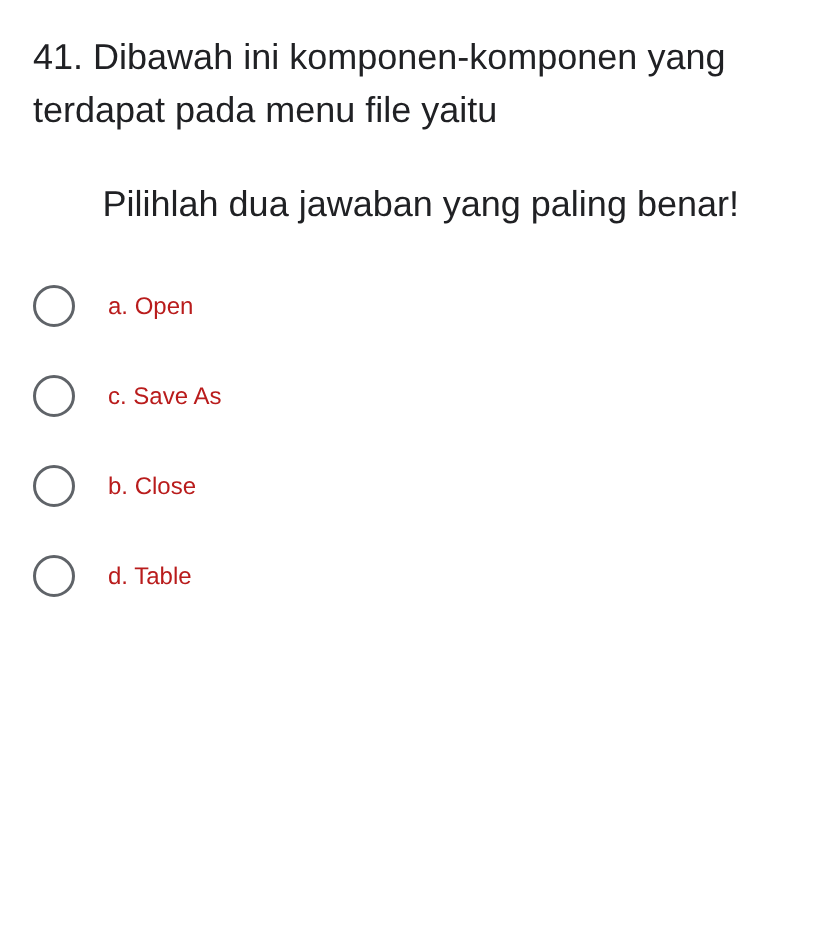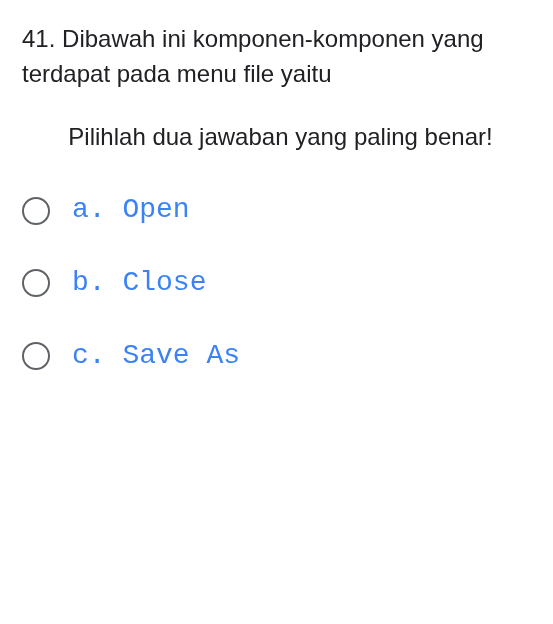--- a/index.html
+++ b/index.html
@@ -36,23 +36,22 @@
     cursor: pointer;
   }
   .radio-outer {
     width: 28px;
     height: 28px;
     border: 2.5px solid #5f6368;
     border-radius: 50%;
     flex-shrink: 0;
   }
   .option-label {
-    font-size: 28px;
-    color: #3b82f6;
-    font-family: Liberation Mono, monospace;
+    font-size: 16px;
+    color: #b91c1c;
   }
 </style>
 </head>
 <body>
 
 <div class="question-text">
   <span>41.</span>
   <span>Dibawah ini komponen-komponen yang terdapat pada menu file yaitu</span>
 </div>
 
@@ -62,24 +61,31 @@
   <div class="option">
     <div class="radio-outer"></div>
     <div class="option-label">
       <span>a.</span>
       <span>Open</span>
     </div>
   </div>
   <div class="option">
     <div class="radio-outer"></div>
     <div class="option-label">
+      <span>c.</span>
+      <span>Save As</span>
+    </div>
+  </div>
+  <div class="option">
+    <div class="radio-outer"></div>
+    <div class="option-label">
       <span>b.</span>
       <span>Close</span>
     </div>
   </div>
   <div class="option">
     <div class="radio-outer"></div>
     <div class="option-label">
-      <span>c.</span>
-      <span>Save As</span>
+      <span>d.</span>
+      <span>Table</span>
     </div>
   </div>
 </div>
 
 </body></html>

